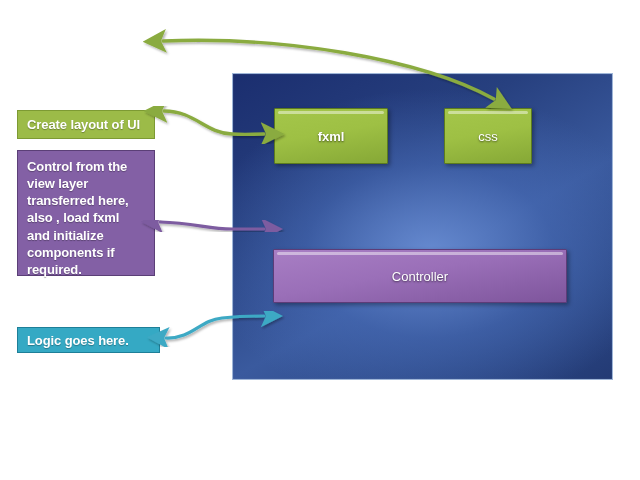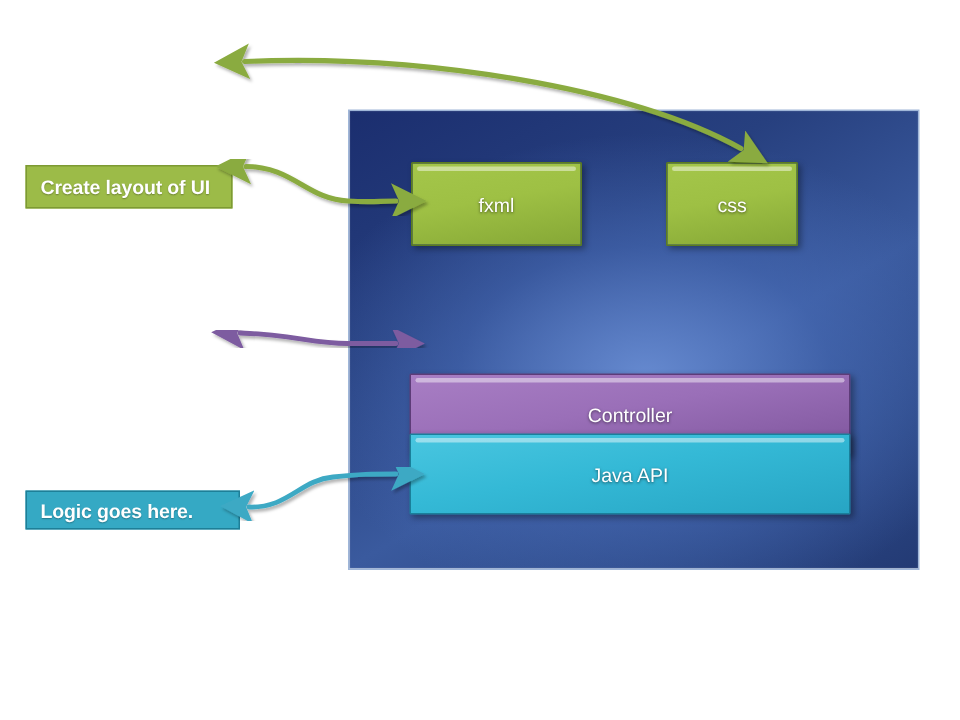--- a/index.html
+++ b/index.html
@@ -115,21 +115,21 @@
     background: linear-gradient(170deg, #a87ec4 0%, #9a6fb8 45%, #7e559c 100%);
     border: 1px solid #5d3c78;
     box-shadow: 2px 2px 4px rgba(0,0,0,0.35);
   }
   .layer-cyan {
     background: linear-gradient(170deg, #49c6e0 0%, #34b9d6 45%, #27a5c4 100%);
     border: 1px solid #1a7f9a;
     box-shadow: 2px 2px 4px rgba(0,0,0,0.35);
   }
 
-  #layer-fxml   { left: 273px; top: 107px; width: 114px; height: 56px; }
+  #layer-fxml   { left: 273px; top: 107px; width: 114px; height: 56px; font-weight: bold; }
   #layer-css    { left: 443px; top: 107px; width: 110px; height: 56px; }
   #layer-controller { left: 272px; top: 200px; width: 294px; height: 54px; }
   #layer-javaapi    { left: 272px; top: 288px; width: 294px; height: 54px; }
 
   
   #arrow-layer {
     position: absolute;
     left: 0; top: 0;
     width: 640px; height: 480px;
     pointer-events: none;
@@ -143,30 +143,30 @@
   <div id="platform-panel">
     <div class="layer-box layer-green" id="layer-fxml" style="left:41px; top:34px; width:114px; height:56px; position:absolute;">
       <span>fxml</span>
     </div>
     <div class="layer-box layer-green" id="layer-css" style="left:211px; top:34px; width:88px; height:56px; position:absolute;">
       <span>css</span>
     </div>
     <div class="layer-box layer-purple" id="layer-controller" style="left:40px; top:127px; width:294px; height:54px; position:absolute;margin-top:48px;">
       <span>Controller</span>
     </div>
-    <div class="layer-box layer-cyan" id="layer-javaapi" style="left:40px; top:215px; width:294px; height:54px; position:absolute;">
-      <span>Java API</span>
-    </div>
   </div>
 
 
   <div class="callout callout-green" id="callout-create-layout">
     <span>Create layout of UI</span>
   </div>
 
+  <div class="callout callout-purple" id="callout-control-from-view">
+    <span>Control from the view layer transferred here, also , load fxml and initialize components if required.</span>
+  </div>
 
   <div class="callout callout-cyan" id="callout-logic-goes-here">
     <span>Logic goes here.</span>
   </div>
 
   <svg id="arrow-layer" viewBox="0 0 640 480">
     <defs>
       <marker id="head-green-left" markerWidth="7" markerHeight="7" refX="6" refY="3.5" orient="auto" markerUnits="strokeWidth">
         <path d="M7,0 L0,3.5 L7,7 L5.4,3.5 Z" fill="#8aab3f"></path>
       </marker>

